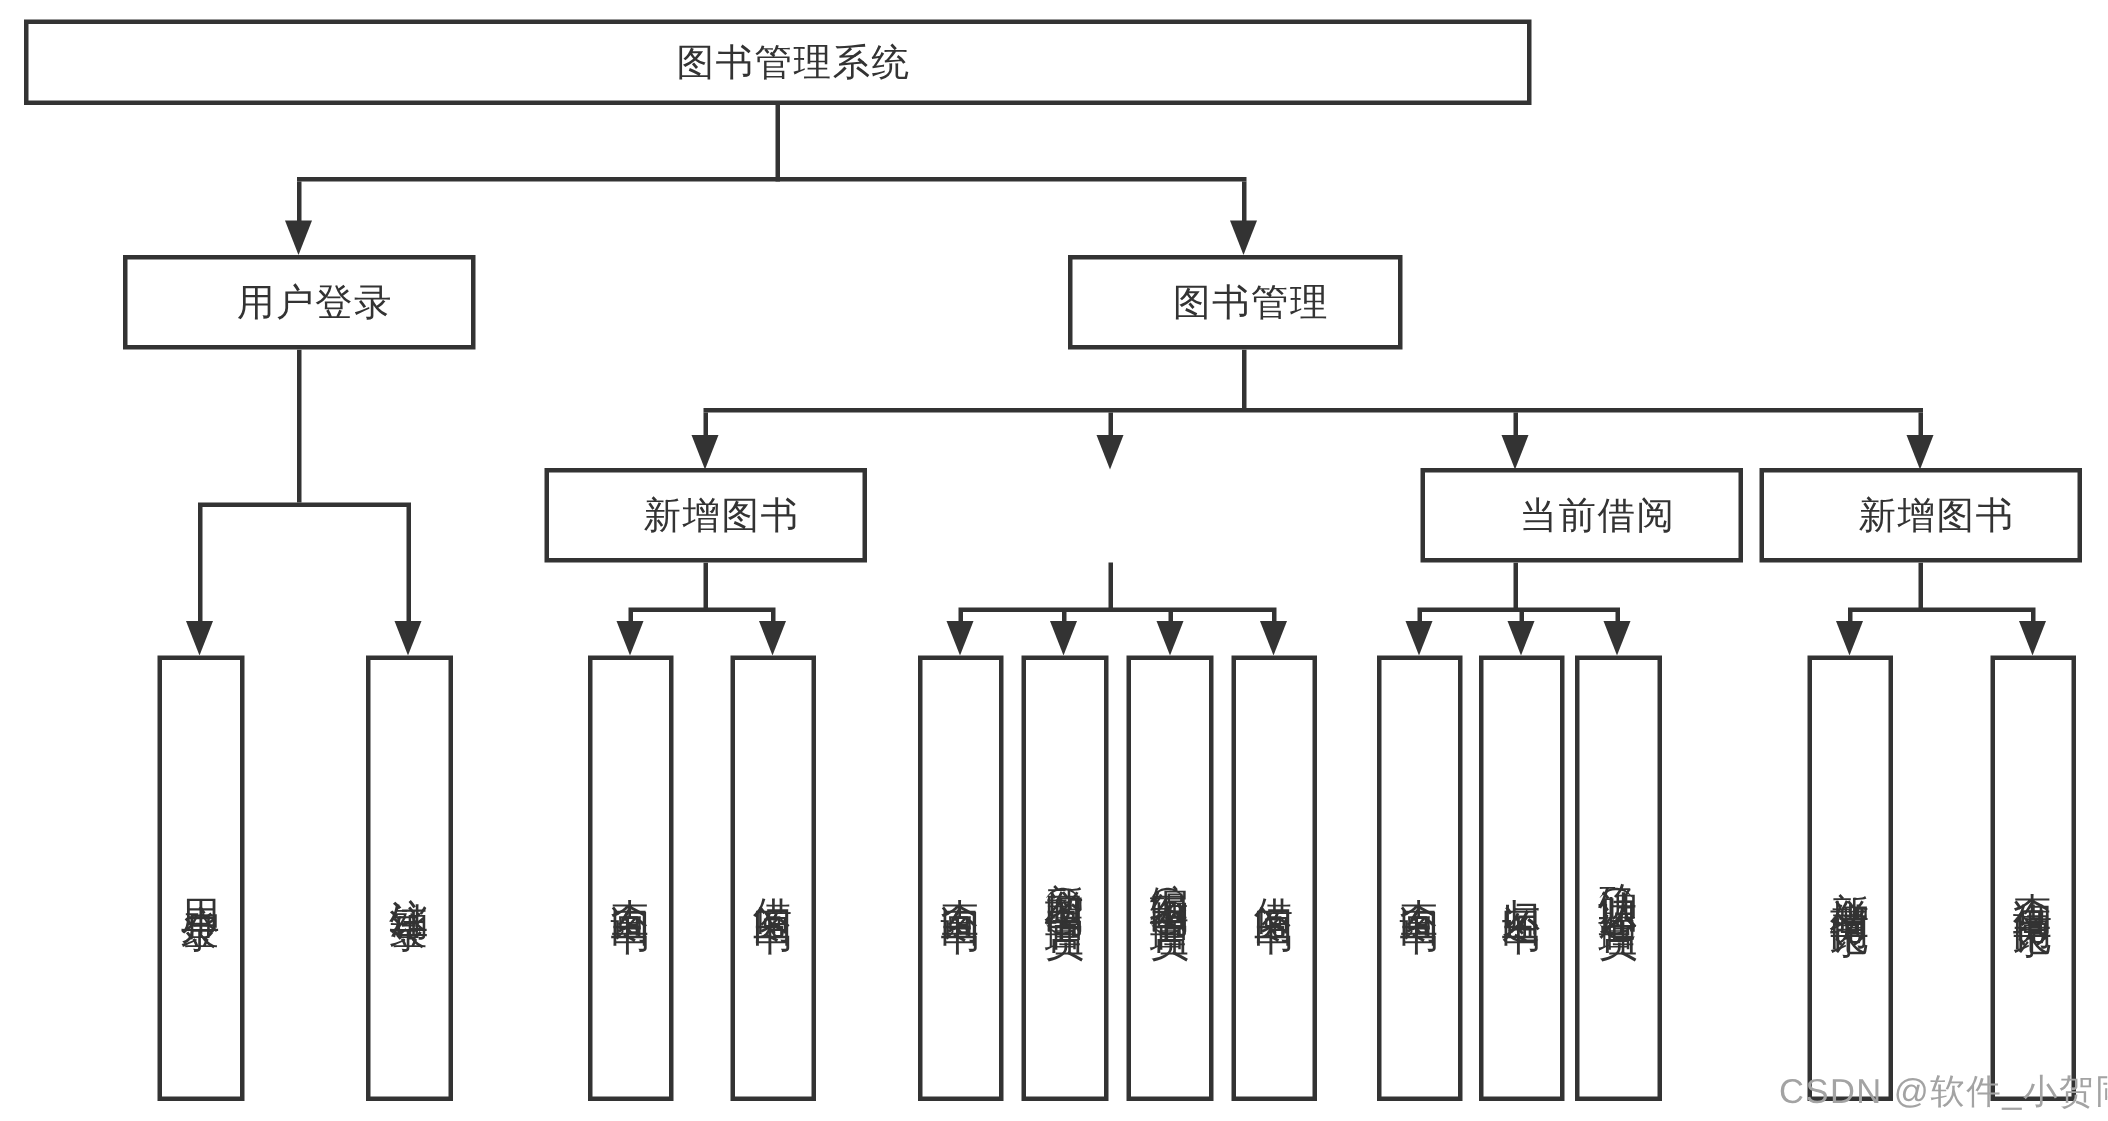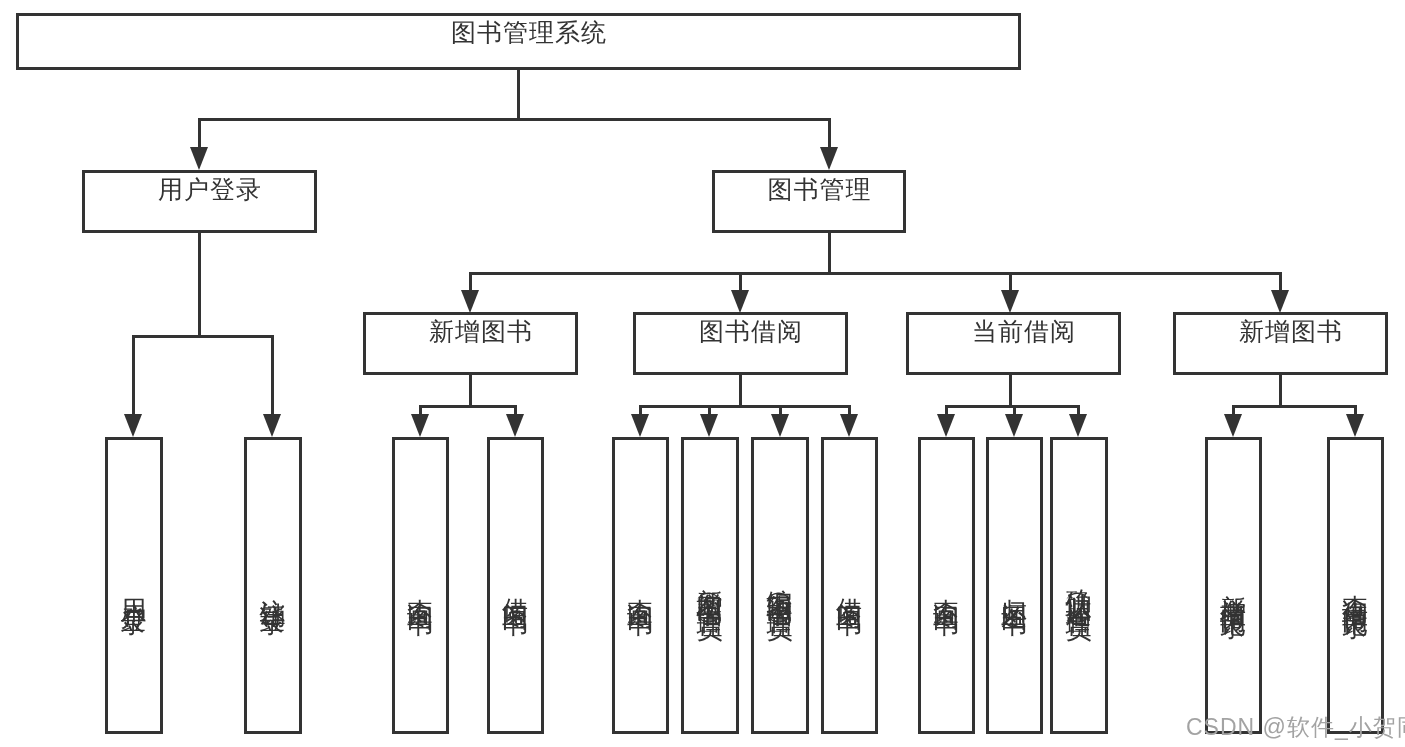--- a/index.html
+++ b/index.html
@@ -14,21 +14,21 @@
     height: 747px;
     background: #ffffff;
     overflow: hidden;
   }
   
   .hbox {
     position: absolute;
     background: #ffffff;
     border: 3px solid #333333;
     display: flex;
-    align-items: flex-start;
+    align-items: center;
     justify-content: center;
     font-size: 25px;
     letter-spacing: 1px;
     color: #333333;
     z-index: 2;
     padding-left: 21px;
   }
   .vbox {
     position: absolute;
     background: #ffffff;
@@ -89,21 +89,21 @@
 
   <div class="vline" style="left:198px; top:121px; height:27px;"></div>
   <div class="ahead" style="left:190px; top:147px;"></div>
 
   <div class="vline" style="left:828px; top:121px; height:27px;"></div>
   <div class="ahead" style="left:820px; top:147px;"></div>
 
   <div class="hbox" style="left:82px; top:170px; width:235px; height:63px;">
     <span>用户登录</span>
   </div>
-  <div class="hbox" style="left:712px; top:170px; width:194px; height:63px;">
+  <div class="hbox" style="left:712px; top:170px; width:223px; height:63px;">
     <span>图书管理</span>
   </div>
 
   <div class="vline" style="left:198px; top:233px; height:102px;"></div>
   <div class="hline" style="left:132px; top:335px; width:142px;"></div>
   <div class="vline" style="left:132px; top:338px; height:78px;"></div>
   <div class="ahead" style="left:124px; top:414px;"></div>
   <div class="vline" style="left:271px; top:338px; height:78px;"></div>
   <div class="ahead" style="left:263px; top:414px;"></div>
 
@@ -114,24 +114,21 @@
   <div class="vline" style="left:739px; top:275px; height:16px;"></div>
   <div class="ahead" style="left:731px; top:290px;"></div>
   <div class="vline" style="left:1009px; top:275px; height:16px;"></div>
   <div class="ahead" style="left:1001px; top:290px;"></div>
   <div class="vline" style="left:1279px; top:275px; height:16px;"></div>
   <div class="ahead" style="left:1271px; top:290px;"></div>
 
   <div class="hbox" style="left:363px; top:312px; width:215px; height:63px;">
     <span>新增图书</span>
   </div>
-  <div class="hbox" style="left:633px; top:312px; width:215px; height:63px;">
-    <span>图书借阅</span>
-  </div>
-  <div class="hbox" style="left:906px; top:312px; width:215px; height:63px;">
+  <div class="hbox" style="left:947px; top:312px; width:215px; height:63px;">
     <span>当前借阅</span>
   </div>
   <div class="hbox" style="left:1173px; top:312px; width:215px; height:63px;">
     <span>新增图书</span>
   </div>
 
   <div class="vline" style="left:469px; top:375px; height:33px;"></div>
   <div class="hline" style="left:419px; top:405px; width:98px;"></div>
   <div class="vline" style="left:419px; top:408px; height:8px;"></div>
   <div class="ahead" style="left:411px; top:414px;"></div>

